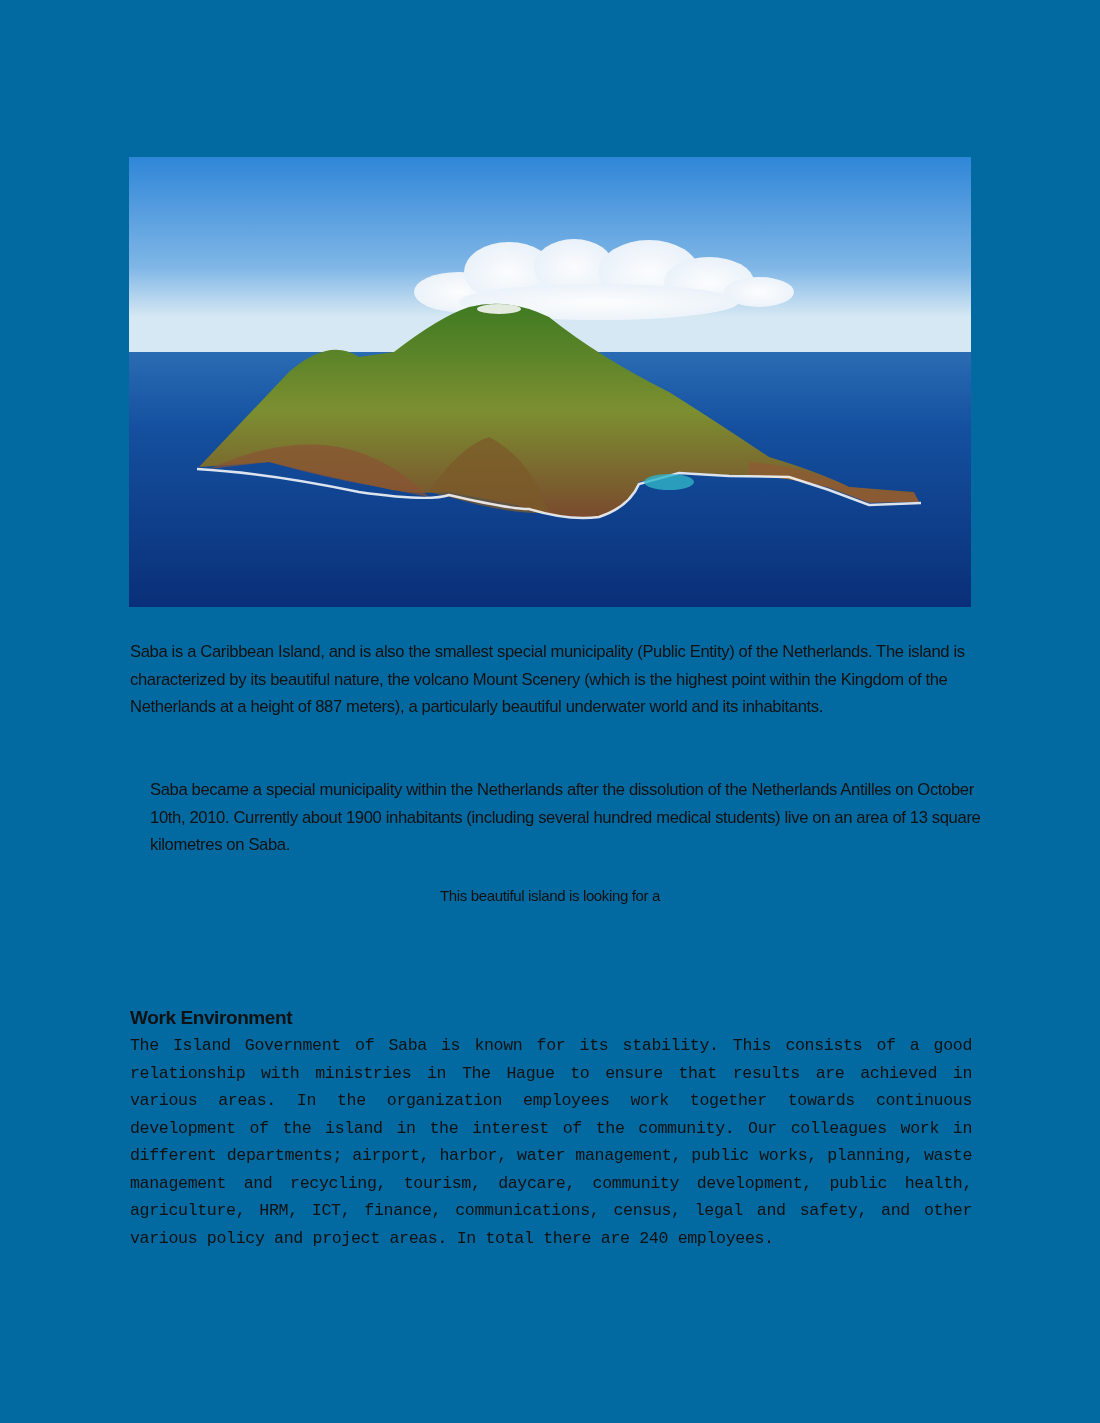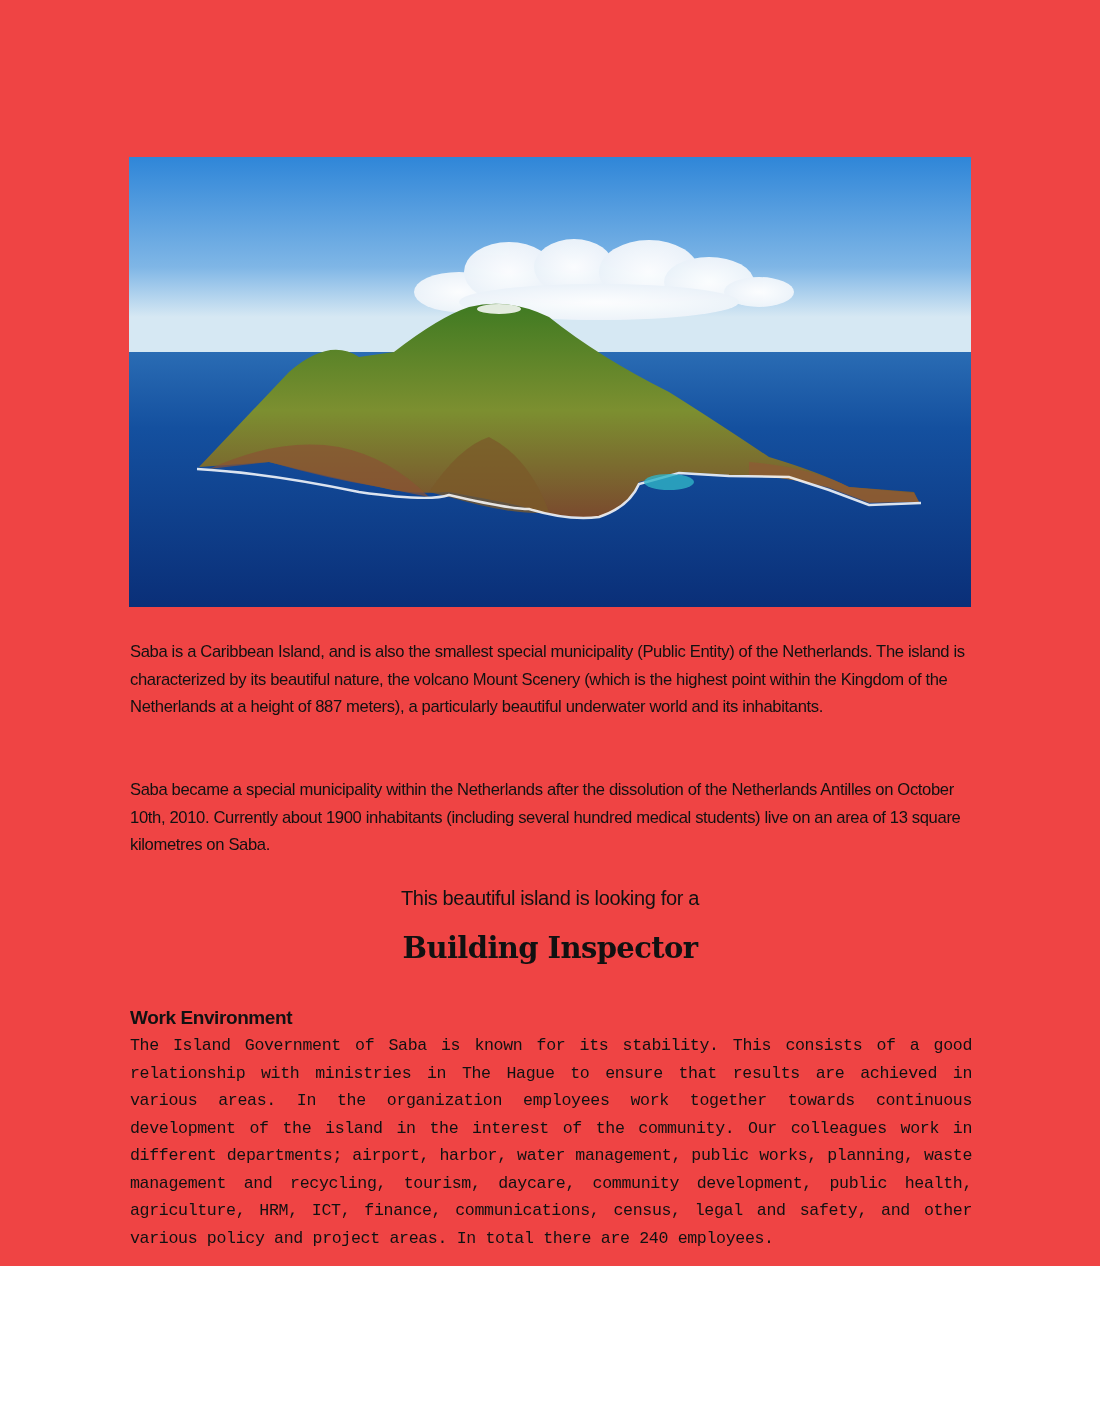--- a/index.html
+++ b/index.html
@@ -1,27 +1,27 @@
 <!DOCTYPE html>
 <html><head>
   <meta charset="utf-8">
   <style>
     html, body { margin: 0; padding: 0; background: #ffffff; }
     body { width: 1100px; height: 1423px; position: relative; overflow: hidden;
       font-family: "Liberation Sans", "DejaVu Sans", sans-serif; color: #111; }
-    .page { position: absolute; left: 0; top: 0; width: 1100px; height: 1266px; background: #ef4444; }
+    .page { position: absolute; left: 0; top: 0; width: 1100px; height: 1423px; background: #0369a1; }
 
     .hero { position: absolute; left: 129px; top: 157px; width: 842px; height: 450px; overflow: hidden; }
     .hero svg { display: block; width: 100%; height: 100%; }
 
     .para { position: absolute; left: 130px; width: 842px; font-size: 16.6px; line-height: 27.5px; letter-spacing: -0.35px; }
     .para p { margin: 0; }
     #p1 { top: 638px; }
-    #p2 { top: 776px; }
-    .lead { position: absolute; left: 0; width: 1100px; top: 887px; text-align: center; font-size: 20px; letter-spacing: -0.35px; }
+    #p2 { top: 776px; margin-left: 20px; }
+    .lead { position: absolute; left: 0; width: 1100px; top: 887px; text-align: center; font-size: 15px; letter-spacing: -0.35px; }
     .title { position: absolute; left: 0; width: 1100px; top: 931px; text-align: center;
       font-family: "DejaVu Serif", "Liberation Serif", serif; font-weight: bold; font-size: 29px; letter-spacing: -0.6px; }
     .section-h { position: absolute; left: 130px; top: 1007px; font-weight: bold; font-size: 19px; letter-spacing: -0.4px; }
     #p3 { top: 1032px; text-align: justify; text-align-last: left; font-family: Liberation Mono, monospace; }
   </style>
 </head>
 <body>
 
 <div class="page">
 
@@ -75,21 +75,20 @@
   <div class="para" id="p1">
     <p>Saba is a Caribbean Island, and is also the smallest special municipality (Public Entity) of the Netherlands. The island is characterized by its beautiful nature, the volcano Mount Scenery (which is the highest point within the Kingdom of the Netherlands at a height of 887 meters), a particularly beautiful underwater world and its inhabitants.</p>
   </div>
 
   <div class="para" id="p2">
     <p>Saba became a special municipality within the Netherlands after the dissolution of the Netherlands Antilles on October 10th, 2010. Currently about 1900 inhabitants (including several hundred medical students) live on an area of 13 square kilometres on Saba.</p>
   </div>
 
   <div class="lead">This beautiful island is looking for a</div>
 
-  <div class="title">Building Inspector</div>
 
   <div class="section-h">Work Environment</div>
 
   <div class="para" id="p3">
     <p>The Island Government of Saba is known for its stability.  This consists of a good relationship with ministries in The Hague to ensure that results are achieved in various areas.  In the organization employees work together towards continuous development of the island in the interest of the community. Our colleagues work in different departments; airport, harbor, water management, public works, planning, waste management and recycling, tourism, daycare, community development, public health, agriculture, HRM, ICT, finance, communications, census, legal and safety, and other various policy and project areas. In total there are 240 employees.</p>
   </div>
 
 </div>
 
 </body></html>

